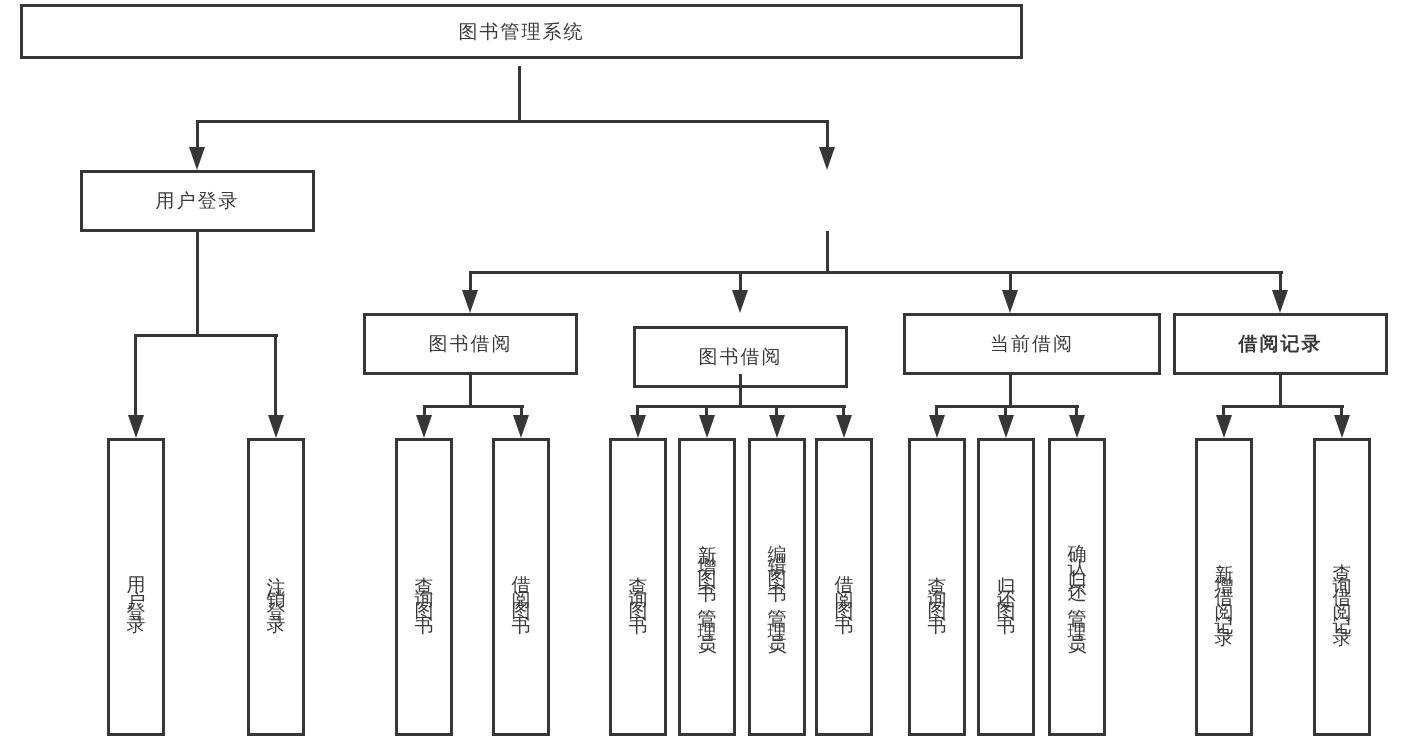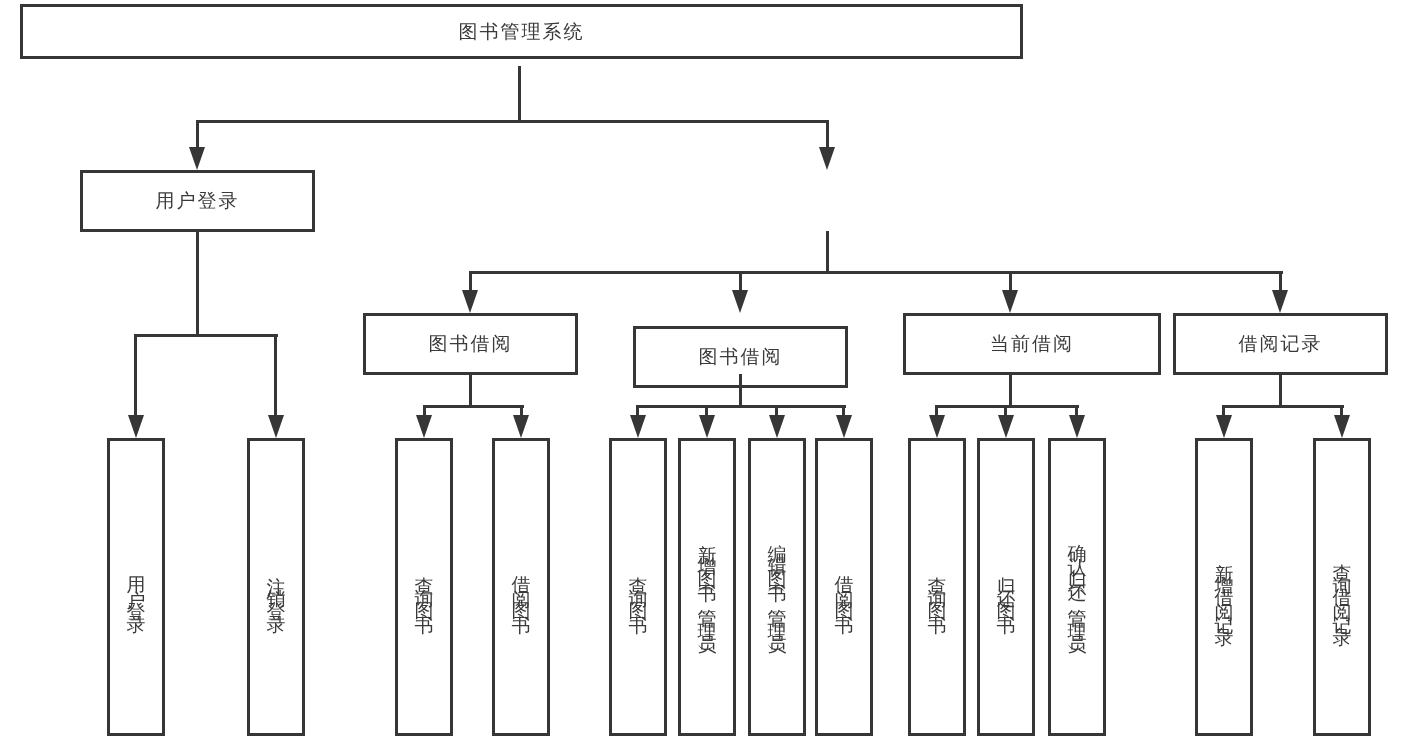--- a/index.html
+++ b/index.html
@@ -55,21 +55,21 @@
 
 <div id="canvas">
 
   <div class="node root" style="left:20px; top:4px; width:1003px; height:55px;">图书管理系统</div>
 
   <div class="node" style="left:80px; top:170px; width:235px; height:62px;">用户登录</div>
 
   <div class="node" style="left:363px; top:313px; width:215px; height:62px;">图书借阅</div>
   <div class="node" style="left:633px; top:326px; width:215px; height:62px;">图书借阅</div>
   <div class="node" style="left:903px; top:313px; width:258px; height:62px;">当前借阅</div>
-  <div class="node" style="left:1173px; top:313px; width:215px; height:62px;">借阅记录</div>
+  <div class="node" style="left:1173px; top:313px; width:215px; height:62px;font-weight:bold;">借阅记录</div>
 
   <div class="node leaf" style="left:107px; top:438px; width:58px; height:298px;">用户登录</div>
   <div class="node leaf" style="left:247px; top:438px; width:58px; height:298px;">注销登录</div>
 
   <div class="node leaf" style="left:395px; top:438px; width:58px; height:298px;">查询图书</div>
   <div class="node leaf" style="left:492px; top:438px; width:58px; height:298px;">借阅图书</div>
 
   <div class="node leaf" style="left:609px; top:438px; width:58px; height:298px;">查询图书</div>
   <div class="node leaf" style="left:678px; top:438px; width:58px; height:298px;">新增图书（管理员）</div>
   <div class="node leaf" style="left:748px; top:438px; width:58px; height:298px;">编辑图书（管理员）</div>

